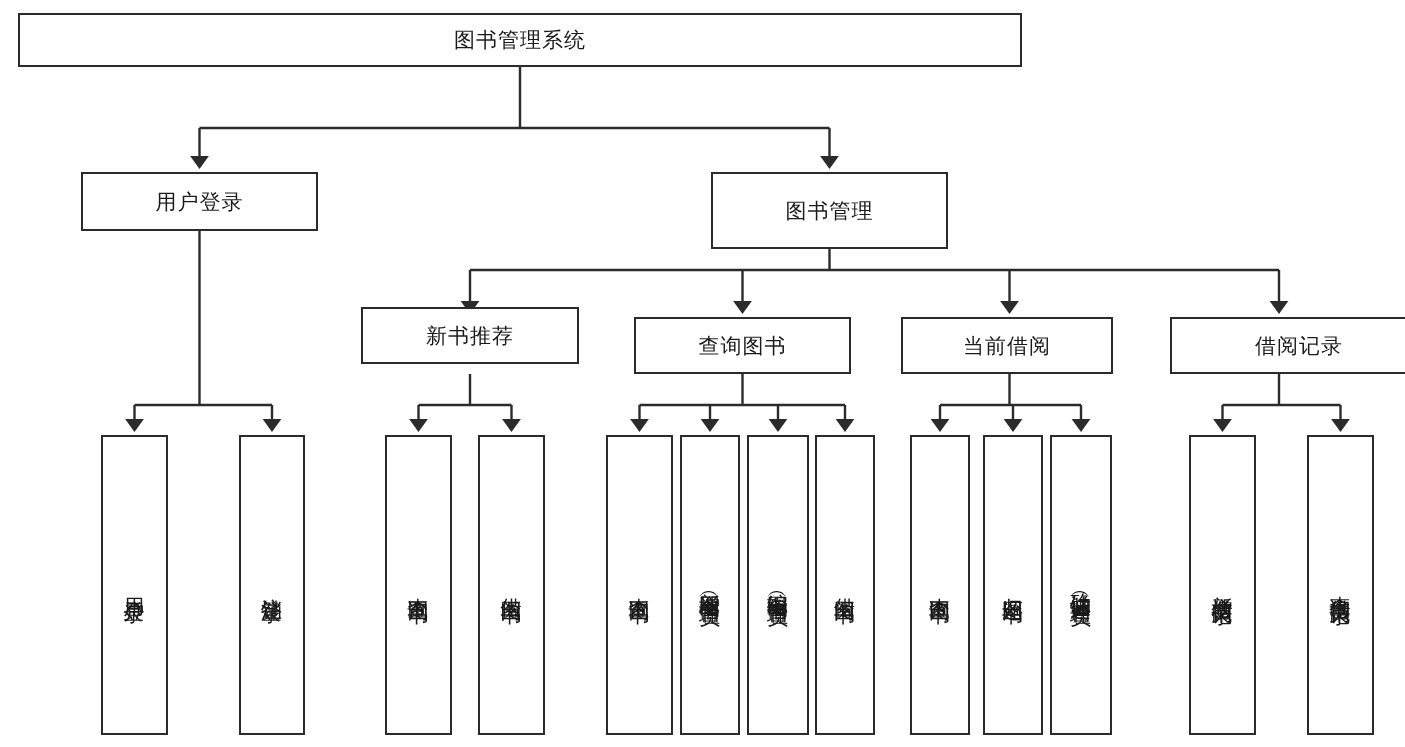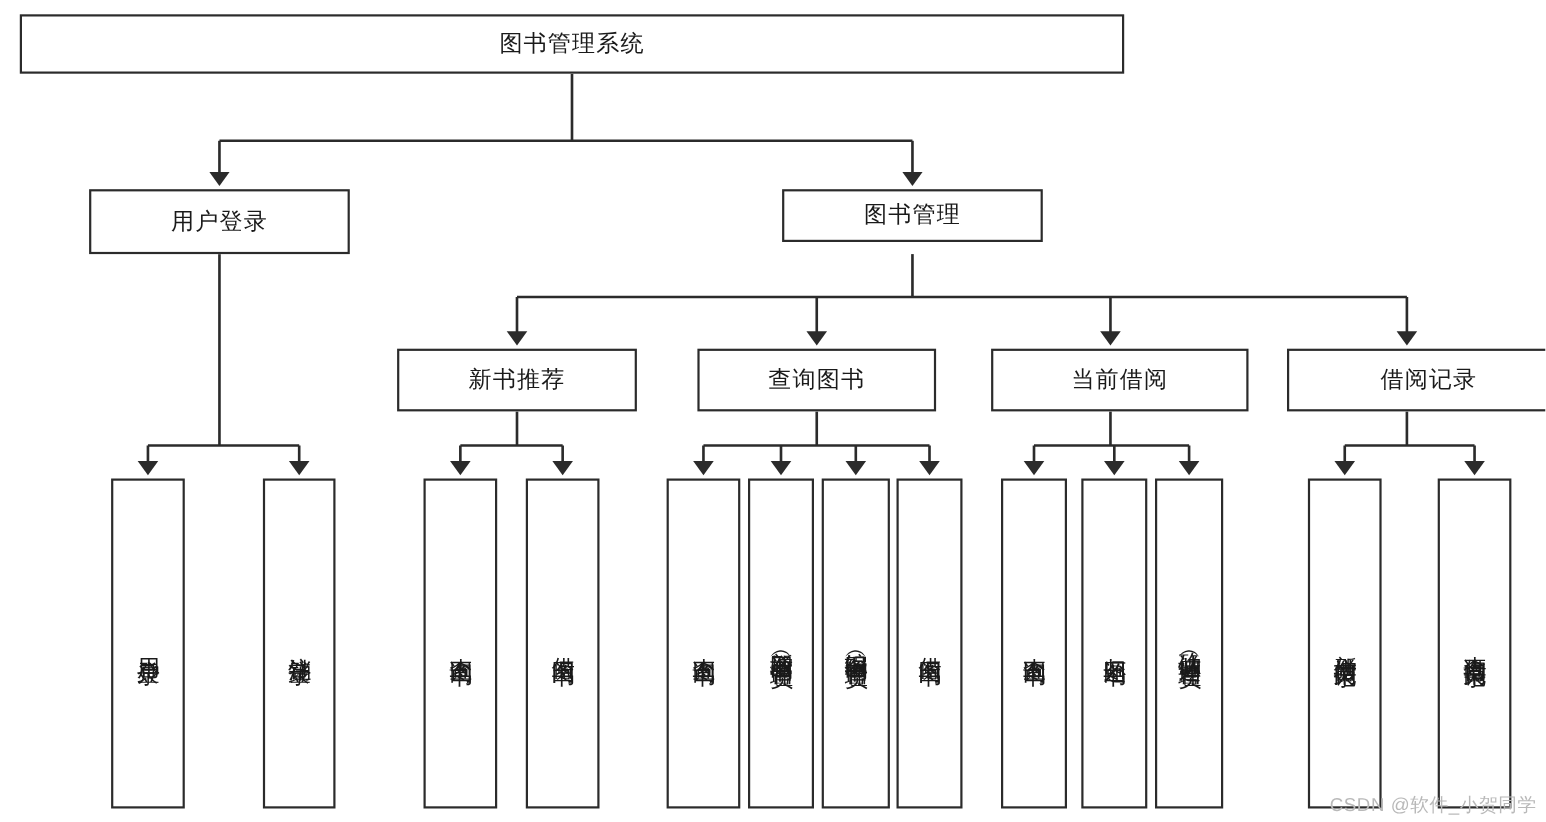--- a/index.html
+++ b/index.html
@@ -118,30 +118,30 @@
       </g>
   </svg>
 
   <div id="nodes-layer">
       <div class="node horiz" style="left: 18px; top: 13px; width: 1004px; height: 54px; justify-content: center;">
         <span class="label">图书管理系统</span>
       </div>
       <div class="node horiz" style="left: 81px; top: 172px; width: 237px; height: 59px;">
         <span class="label">用户登录</span>
       </div>
-      <div class="node horiz" style="left: 711px; top: 172px; width: 237px; height: 48px;">
+      <div class="node horiz" style="left: 711px; top: 172px; width: 237px; height: 77px;">
         <span class="label">图书管理</span>
       </div>
-      <div class="node horiz" style="left: 361px; top: 317px; width: 218px; height: 57px;">
+      <div class="node horiz" style="left: 361px; top: 307px; width: 218px; height: 57px;">
         <span class="label">新书推荐</span>
       </div>
       <div class="node horiz" style="left: 634px; top: 317px; width: 217px; height: 57px;">
         <span class="label">查询图书</span>
       </div>
-      <div class="node horiz" style="left: 901px; top: 317px; width: 234px; height: 57px;">
+      <div class="node horiz" style="left: 901px; top: 317px; width: 212px; height: 57px;">
         <span class="label">当前借阅</span>
       </div>
       <div class="node horiz" style="left: 1170px; top: 317px; width: 258px; height: 57px;">
         <span class="label">借阅记录</span>
       </div>
       <div class="node vert" style="left: 101px; top: 435px; width: 67px; height: 300px;">
         <span class="label">用户登录</span>
       </div>
       <div class="node vert" style="left: 239px; top: 435px; width: 66px; height: 300px;">
         <span class="label">注销登录</span>
@@ -174,14 +174,13 @@
         <span class="label">确认归还（管理员）</span>
       </div>
       <div class="node vert" style="left: 1189px; top: 435px; width: 67px; height: 300px;">
         <span class="label">新增借阅记录</span>
       </div>
       <div class="node vert" style="left: 1307px; top: 435px; width: 67px; height: 300px;">
         <span class="label">查询借阅记录</span>
       </div>
     </div>
 
-  <div id="watermark">CSDN @软件_小贺同学</div>
 </div>
 
 </body></html>

